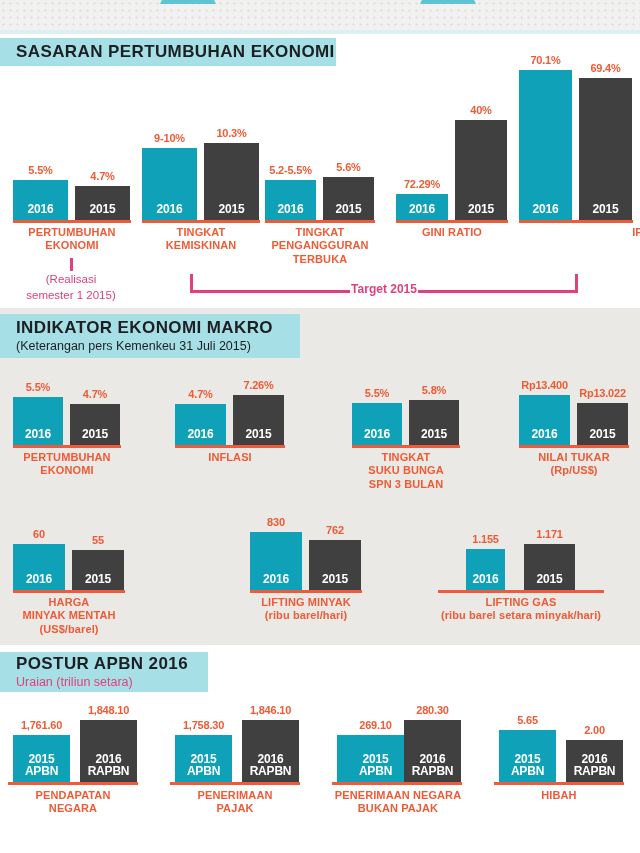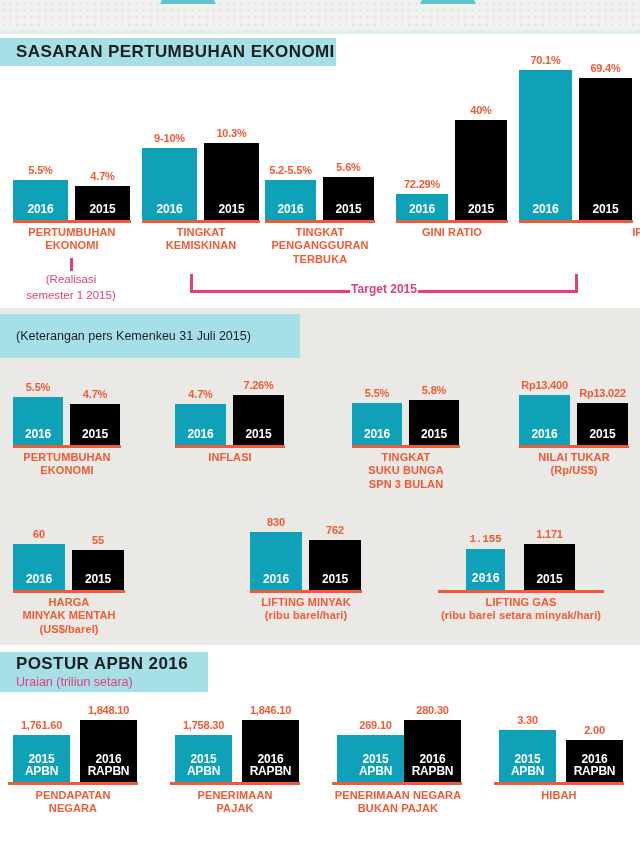--- a/index.html
+++ b/index.html
@@ -69,21 +69,21 @@
     white-space: nowrap;
     color: #ef5b35; font-weight: bold; font-size: 11px;
     letter-spacing: -.2px;
   }
   .bar .yr {
     color: #ffffff; font-weight: bold; font-size: 12px;
     padding-bottom: 4px; text-align: center; line-height: 1.05;
     letter-spacing: -.2px;
   }
   .bar.teal  { background: #0fa1b8; }
-  .bar.green { background: #000000; }
+  .bar.green { background: #404040; }
 
   .underline {
     position: absolute; height: 3px; background: #ef5b35;
   }
   .caption {
     position: absolute; text-align: center;
     color: #ef5b35; font-weight: bold; font-size: 11px;
     line-height: 1.22; letter-spacing: .1px; white-space: pre-line;
   }
 
@@ -216,20 +216,21 @@
     <div class="bl"></div>
     <div class="br"></div>
     <div class="line-l" style="left:0;width:160px;"></div>
     <div class="line-r" style="right:0;width:160px;"></div>
     <div class="lbl">Target 2015</div>
   </div>
 
   <div class="secbg bg-gray" style="top:308px;height:337px;"></div>
 
   <div class="sechead" style="left:0;top:314px;width:300px;height:44px;">
+    <div class="h1">INDIKATOR EKONOMI MAKRO</div>
     <div class="h2">(Keterangan pers Kemenkeu 31 Juli 2015)</div>
   </div>
 
   <div class="group" style="left:13px;top:375px;width:108px;height:70px;">
     <div class="bars" style="height:70px;">
       <div class="bar teal" style="left:0;width:50px;height:48px;">
         <span class="val" style="bottom:52px;">5.5%</span>
         <span class="yr">2016</span>
       </div>
       <div class="bar green" style="left:57px;width:50px;height:41px;">
@@ -318,21 +319,21 @@
         <span class="yr">2015</span>
       </div>
     </div>
   </div>
   <div class="underline" style="left:250px;top:590px;width:112px;"></div>
   <div class="caption" style="left:240px;top:596px;width:132px;">LIFTING MINYAK
 (ribu barel/hari)</div>
 
   <div class="group" style="left:466px;top:520px;width:110px;height:70px;">
     <div class="bars" style="height:70px;">
-      <div class="bar teal" style="left:0;width:39px;height:41px;font-family:Liberation Mono, monospace;">
+      <div class="bar teal" style="left:0;width:39px;height:41px;">
         <span class="val" style="bottom:45px;">1.155</span>
         <span class="yr">2016</span>
       </div>
       <div class="bar green" style="left:58px;width:51px;height:46px;">
         <span class="val" style="bottom:50px;">1.171</span>
         <span class="yr">2015</span>
       </div>
     </div>
   </div>
   <div class="underline" style="left:438px;top:590px;width:166px;"></div>
@@ -396,21 +397,21 @@
       </div>
     </div>
   </div>
   <div class="underline" style="left:332px;top:782px;width:130px;"></div>
   <div class="caption" style="left:318px;top:789px;width:160px;">PENERIMAAN NEGARA
 BUKAN PAJAK</div>
 
   <div class="group" style="left:499px;top:710px;width:135px;height:72px;">
     <div class="bars" style="height:72px;">
       <div class="bar teal" style="left:0;width:57px;height:52px;">
-        <span class="val" style="bottom:56px;">3.30</span>
+        <span class="val" style="bottom:56px;">5.65</span>
         <span class="yr" style="white-space:pre-line;">2015
 APBN</span>
       </div>
       <div class="bar green" style="left:67px;width:57px;height:42px;">
         <span class="val" style="bottom:46px;">2.00</span>
         <span class="yr" style="white-space:pre-line;">2016
 RAPBN</span>
       </div>
     </div>
   </div>

